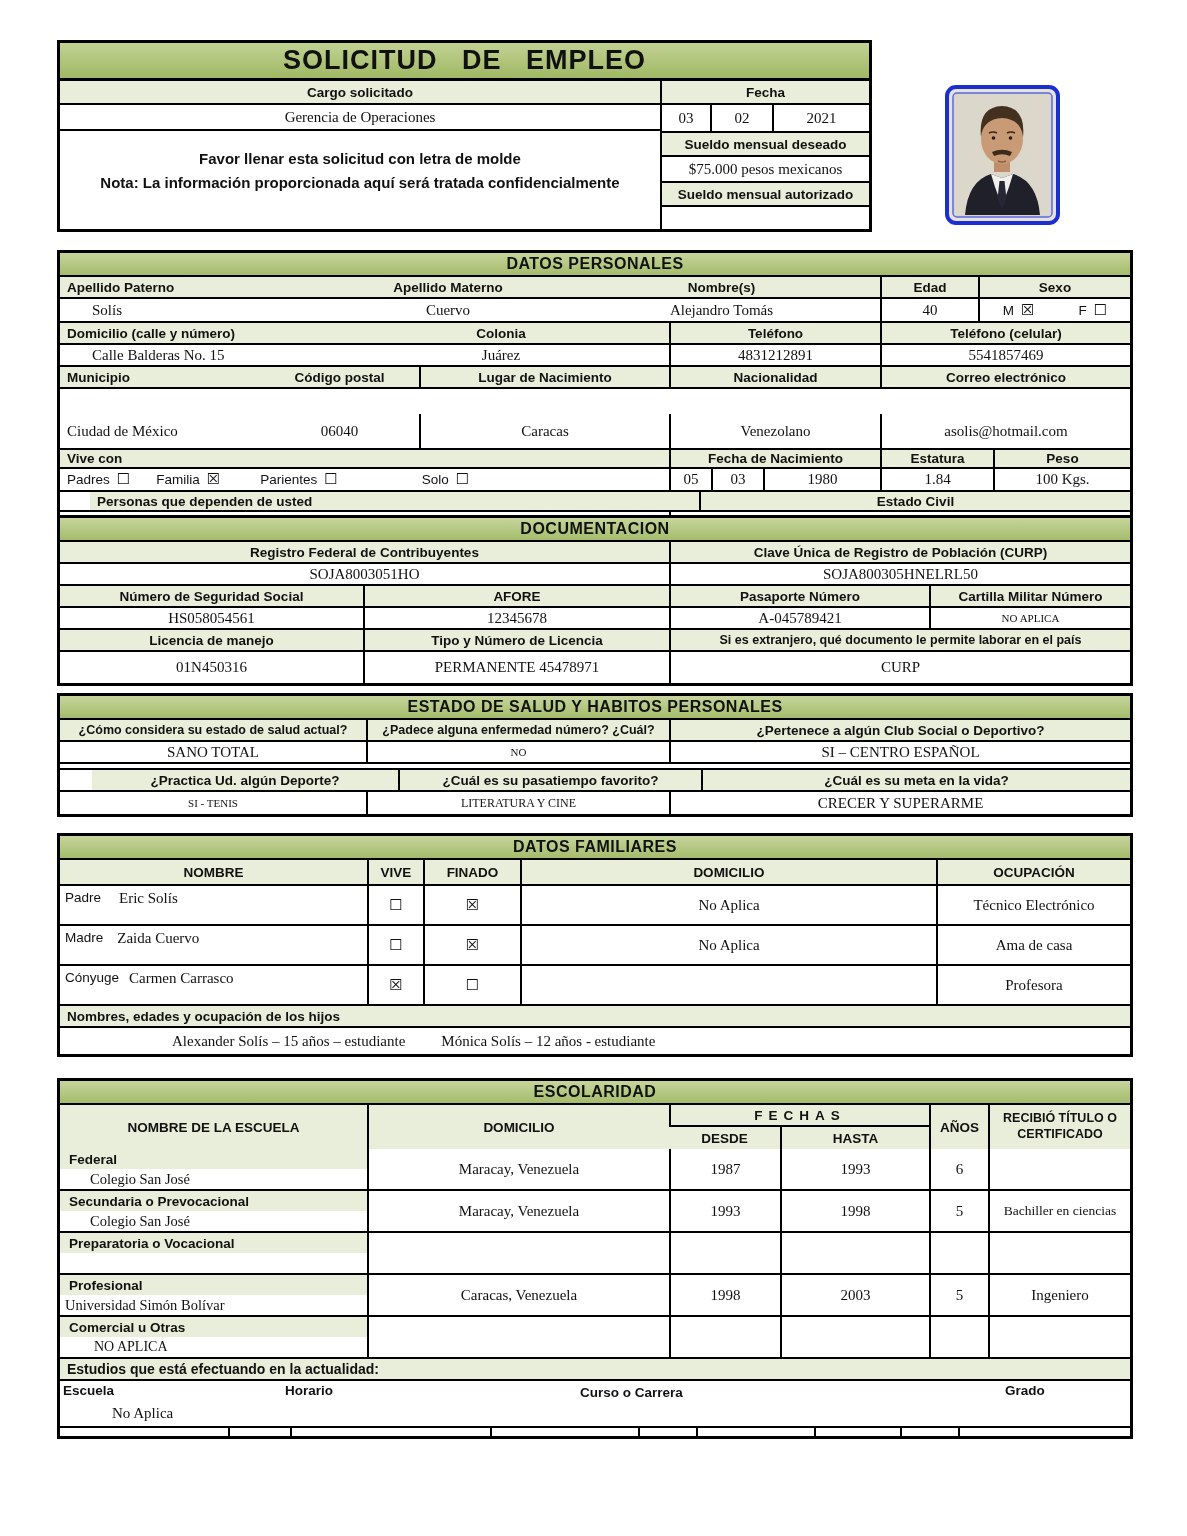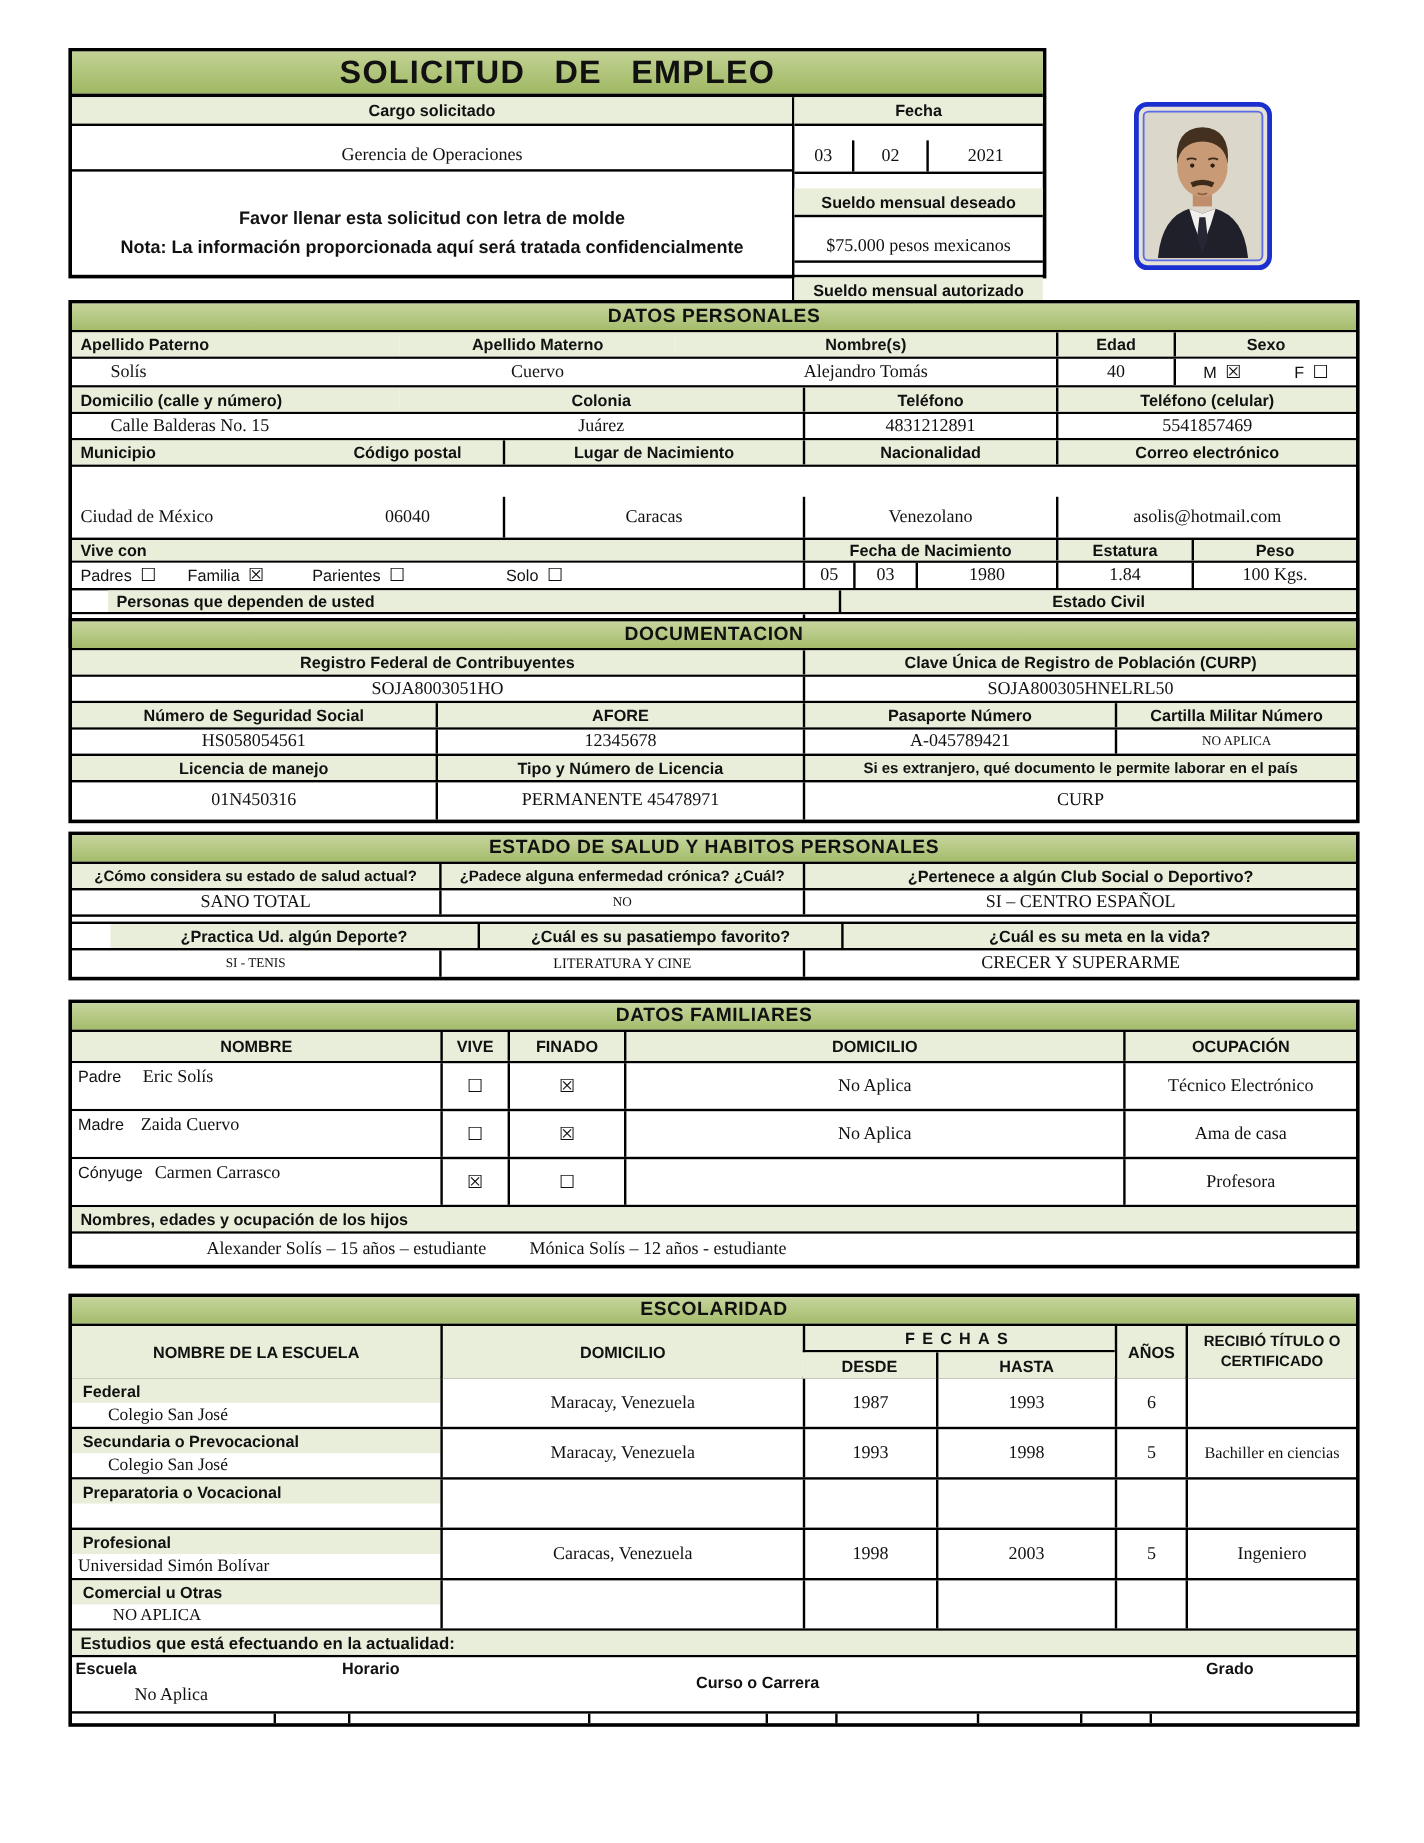--- a/index.html
+++ b/index.html
@@ -19,21 +19,21 @@
   .left{justify-content:flex-start;padding-left:7px;}
   .ind{justify-content:flex-start;padding-left:32px;}
   .bl{border-left:2px solid #000;}
   .cbg{display:flex;align-items:center;font-size:13.5px;background:#fff;}
   .cb{font-family:"DejaVu Sans",sans-serif;font-size:15px;line-height:1;}
   .cb.aft{margin-left:7px;}
   .cb.bef{margin-right:6px;}
   .titlebar{height:38px;display:flex;align-items:center;justify-content:center;font-weight:bold;font-size:27px;
        word-spacing:16px;letter-spacing:1px;background:linear-gradient(180deg,#c2d294,#9fb863);border-bottom:3px solid #000;box-sizing:border-box;}
   .hdrbody{display:grid;grid-template-columns:auto 209px;height:149px;}
-  .hcol{display:flex;flex-direction:column;box-sizing:border-box;gap:12px;}
+  .hcol{display:flex;flex-direction:column;box-sizing:border-box;}
   .h24{height:24px;border-bottom:2px solid #000;}
   .h26{height:26px;border-bottom:2px solid #000;}
   .dategrid{display:grid;}
   .instr{flex:1;display:flex;flex-direction:column;justify-content:flex-start;padding-top:16px;}
   .instr div{font-weight:bold;font-size:15px;text-align:center;line-height:1.6;}
   .ul{display:inline-block;width:95px;border-bottom:1.5px solid #7d8f5a;height:13px;margin-left:8px;}
   .niv{height:20px;background:#e9eeda;font-weight:bold;font-size:13.5px;display:flex;align-items:center;padding-left:9px;box-sizing:border-box;}
   .sch{flex:1;display:flex;align-items:center;font-family:"Liberation Serif","DejaVu Serif",serif;font-size:14.5px;box-sizing:border-box;}
   .cellcol{display:flex;flex-direction:column;box-sizing:border-box;}
   .esc-hdr-span{grid-row:1 / span 2;}
@@ -222,21 +222,21 @@
       <div class="vc">01N450316</div>
       <div class="vc bl">PERMANENTE 45478971</div>
       <div class="vc bl">CURP</div>
     </div>
   </div>
 
   <div class="sec" style="top:693px;">
     <div class="bar">ESTADO DE SALUD Y HABITOS PERSONALES</div>
     <div class="row" style="grid-template-columns:306px 303px auto;height:22px;">
       <div class="lc sm">¿Cómo considera su estado de salud actual?</div>
-      <div class="lc bl sm">¿Padece alguna enfermedad crónica? ¿Cuál?</div>
+      <div class="lc bl sm">¿Padece alguna enfermedad número? ¿Cuál?</div>
       <div class="lc bl">¿Pertenece a algún Club Social o Deportivo?</div>
     </div>
     <div class="row" style="grid-template-columns:306px 303px auto;height:22px;">
       <div class="vc">SANO TOTAL</div>
       <div class="vc bl small">NO</div>
       <div class="vc bl">SI – CENTRO ESPAÑOL</div>
     </div>
     <div class="row" style="height:6px;">
         <div></div>
       </div>
@@ -373,21 +373,21 @@
       <div class="vc bl"></div>
       <div class="vc bl"></div>
     </div>
 
     <div class="row" style="grid-template-columns:auto;height:22px;">
       <div class="lc left" style="font-size:14px;">Estudios que está efectuando en la actualidad:</div>
     </div>
     <div style="position:relative;height:20px;border-bottom:none;font-weight:bold;font-size:13.5px;">
       <span style="position:absolute;left:3px;top:2px;">Escuela</span>
       <span style="position:absolute;left:225px;top:2px;">Horario</span>
-      <span style="position:absolute;left:520px;top:14px;">Curso o Carrera</span>
+      <span style="position:absolute;left:520px;top:4px;">Curso o Carrera</span>
       <span style="position:absolute;left:945px;top:2px;">Grado</span>
     </div>
     <div class="vc" style="height:25px;justify-content:flex-start;padding-left:52px;">No Aplica</div>
     <div class="thin">
       <div style="width:170px;"></div>
         <div style="width:62px;"></div>
         <div style="width:200px;"></div>
       <div style="width:148px;"></div>
         <div style="width:58px;"></div>
         <div style="width:118px;"></div>

